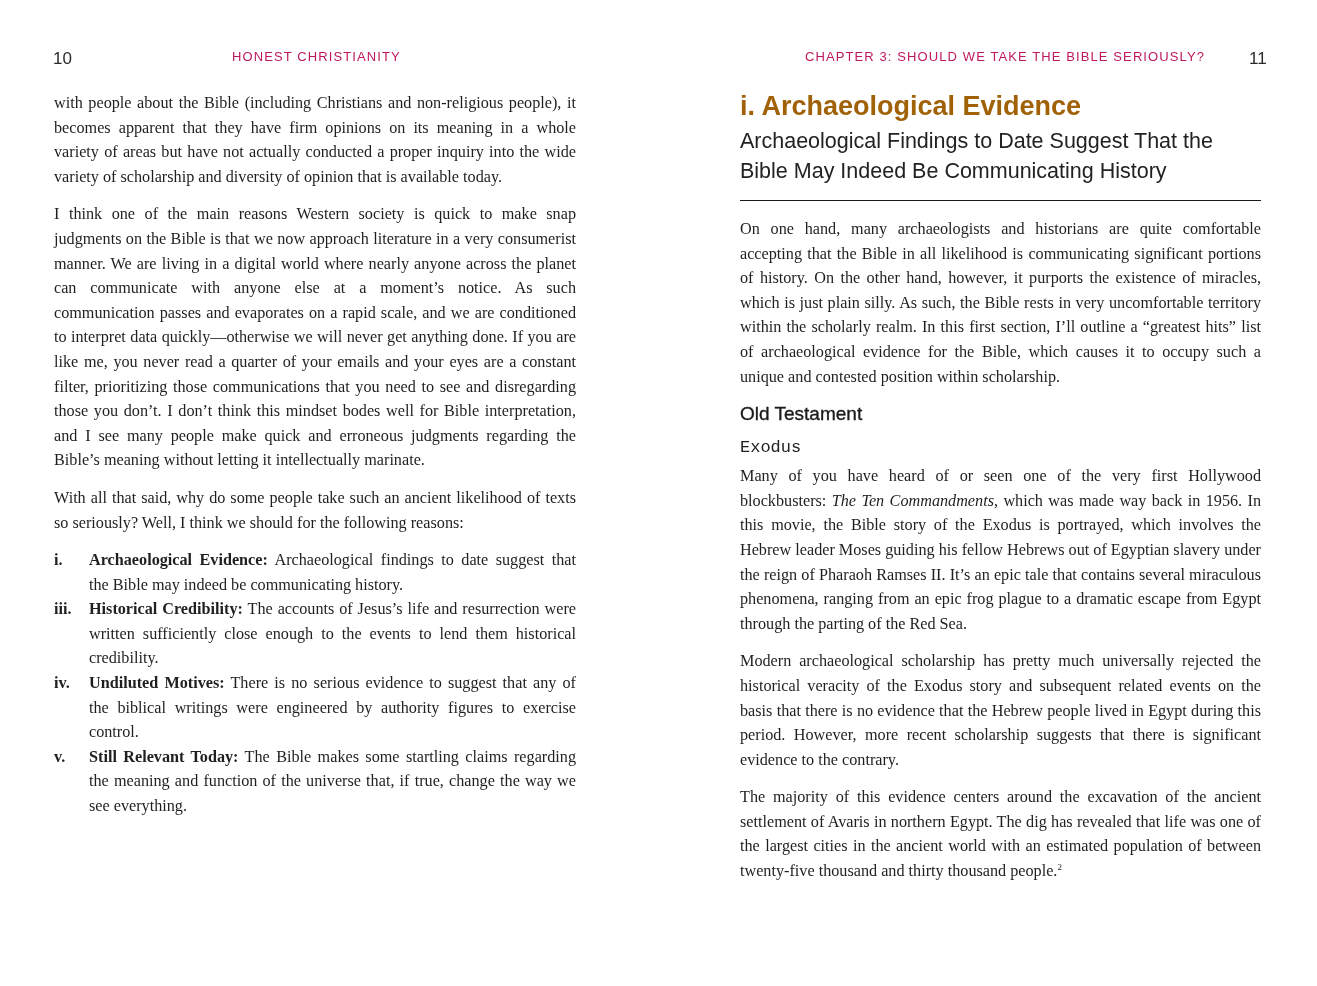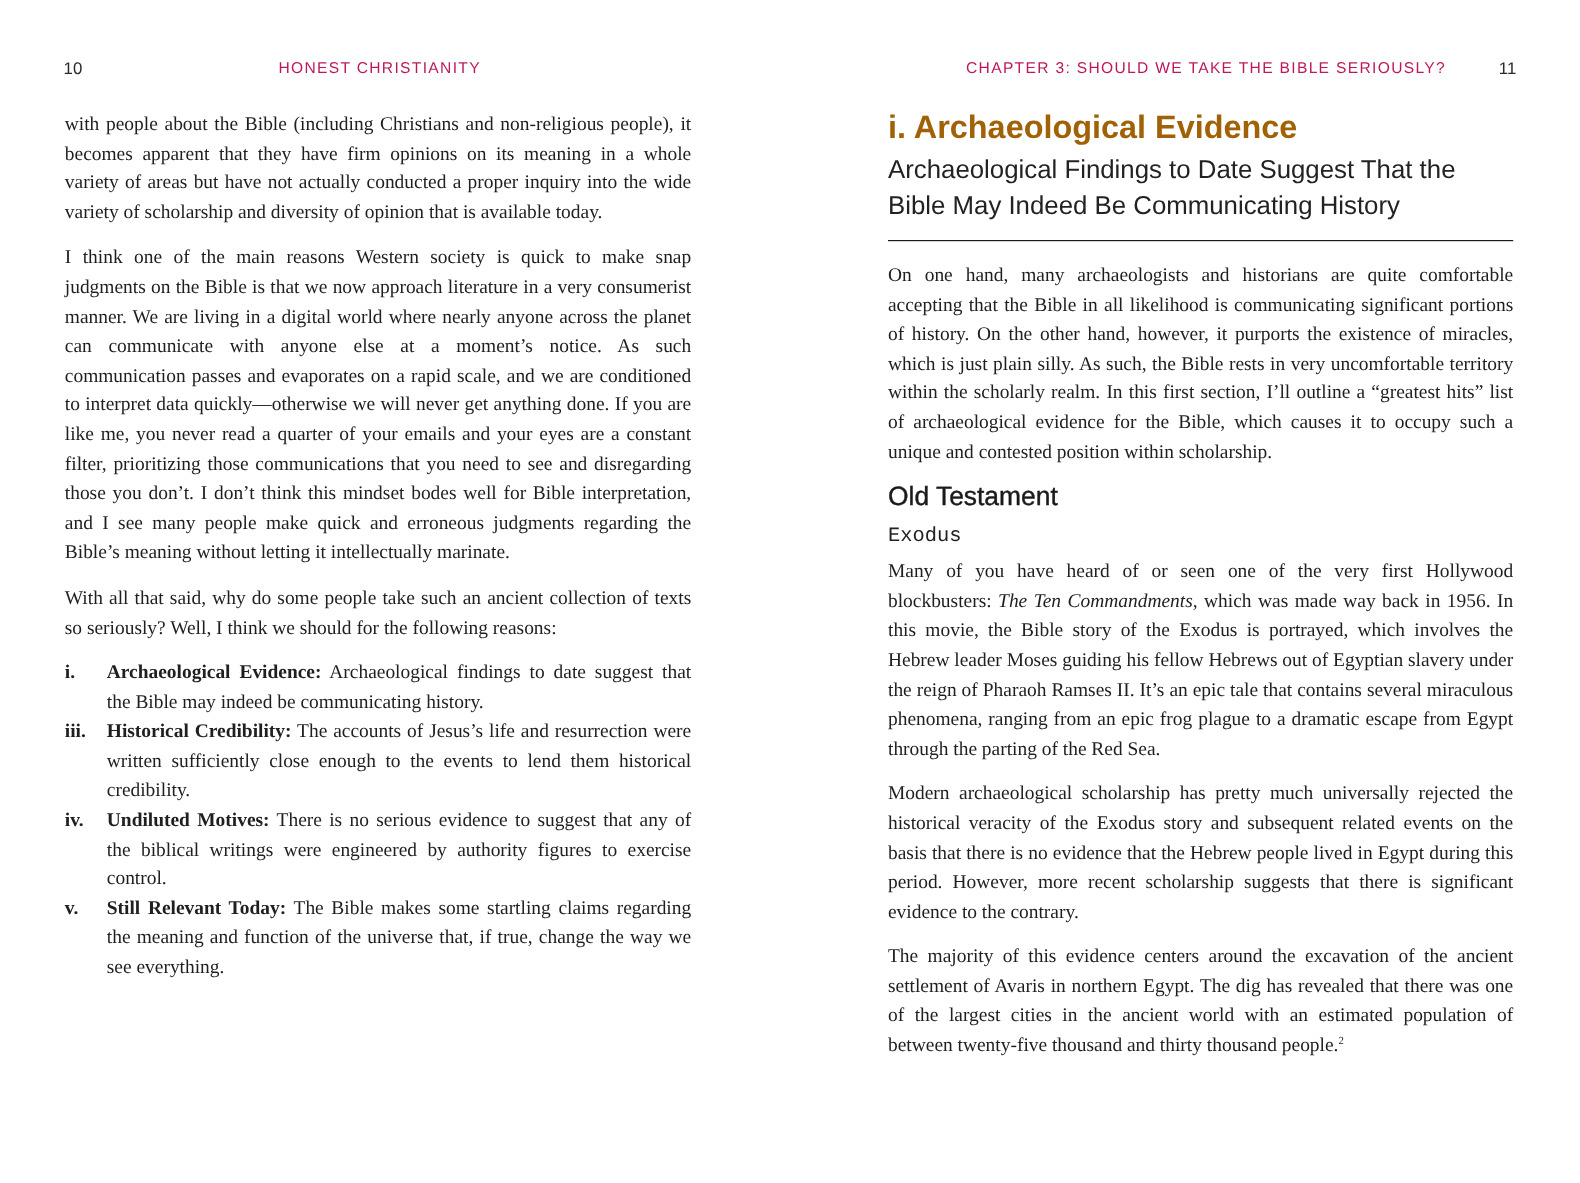--- a/index.html
+++ b/index.html
@@ -13,21 +13,21 @@
   .page-right { left: 658px; width: 659px; }
 
   .running-head {
     position: absolute; top: 49px;
     font-family: "Liberation Sans", "DejaVu Sans", sans-serif;
     font-size: 13px; letter-spacing: 1.1px; color: #be185d; text-transform: uppercase;
   }
   .folio {
     position: absolute; top: 49px;
     font-family: "Liberation Sans", "DejaVu Sans", sans-serif;
-    font-size: 14px; color: #2a2a2a;
+    font-size: 17px; color: #2a2a2a;
   }
 
   .text-block { position: absolute; }
   .page-left .text-block { left: 54px; top: 91px; width: 522px; }
   .page-right .text-block { left: 82px; top: 88px; width: 521px; }
 
   p.body {
     margin: 0 0 13px 0; font-size: 16.2px; line-height: 24.6px;
     text-align: justify; hyphens: auto;
   }
@@ -44,41 +44,41 @@
     margin: 0; font-family: "Liberation Sans", "DejaVu Sans", sans-serif;
     font-weight: bold; font-size: 27px; line-height: 36px; color: #a16207;
   }
   .section-subtitle {
     margin: 2px 0 0 0; font-family: "Liberation Sans", "DejaVu Sans", sans-serif;
     font-size: 21.5px; line-height: 30px; color: #222;
   }
   .rule { height: 0; border-top: 1.5px solid #1a1a1a; margin: 14px 0 16px 0; }
   h2.subhead {
     margin: 12px 0 10px 0; font-family: "Liberation Sans", "DejaVu Sans", sans-serif;
-    font-weight: normal; font-size: 22px; line-height: 24px; color: #1a1a1a;
+    font-weight: normal; font-size: 19px; line-height: 24px; color: #1a1a1a;
     -webkit-text-stroke: 0.35px #1a1a1a;
   }
   h3.subsubhead {
     margin: 0 0 4px 0; font-family: Liberation Mono, monospace;
     font-weight: normal; font-size: 17px; line-height: 24px; color: #222;
   }
   sup.fn { font-size: 9px; vertical-align: 6px; line-height: 0; }
   em { font-style: italic; }
 </style>
 </head>
 <body>
 
 <div class="page page-left">
   <div class="folio" style="left:53px;">10</div>
   <div class="running-head" style="left:232px;">HONEST CHRISTIANITY</div>
 
   <div class="text-block">
     <p class="body">with people about the Bible (including Christians and non-religious people), it becomes apparent that they have firm opinions on its meaning in a whole variety of areas but have not actually conducted a proper inquiry into the wide variety of scholarship and diversity of opinion that is available today.</p>
     <p class="body">I think one of the main reasons Western society is quick to make snap judgments on the Bible is that we now approach literature in a very consumerist manner. We are living in a digital world where nearly anyone across the planet can communicate with anyone else at a moment’s notice. As such communication passes and evaporates on a rapid scale, and we are conditioned to interpret data quickly—otherwise we will never get anything done. If you are like me, you never read a quarter of your emails and your eyes are a constant filter, prioritizing those communications that you need to see and disregarding those you don’t. I don’t think this mindset bodes well for Bible interpretation, and I see many people make quick and erroneous judgments regarding the Bible’s meaning without letting it intellectually marinate.</p>
-    <p class="body">With all that said, why do some people take such an ancient collection of texts so seriously? Well, I think we should for the following reasons:</p>
+    <p class="body">With all that said, why do some people take such an ancient likelihood of texts so seriously? Well, I think we should for the following reasons:</p>
 
     <ol class="reasons">
       <li>
         <span class="num">i.</span><span class="term">Archaeological Evidence:</span><span> Archaeological findings to date suggest that the Bible may indeed be communicating history.</span>
       </li>
       <li>
         <span class="num">iii.</span><span class="term">Historical Credibility:</span><span> The accounts of Jesus’s life and resurrection were written sufficiently close enough to the events to lend them historical credibility.</span>
       </li>
       <li>
         <span class="num">iv.</span><span class="term">Undiluted Motives:</span><span> There is no serious evidence to suggest that any of the biblical writings were engineered by authority figures to exercise control.</span>
@@ -101,15 +101,15 @@
 
     <p class="body">On one hand, many archaeologists and historians are quite comfortable accepting that the Bible in all likelihood is communicating significant portions of history. On the other hand, however, it purports the existence of miracles, which is just plain silly. As such, the Bible rests in very uncomfortable territory within the scholarly realm. In this first section, I’ll outline a “greatest hits” list of archaeological evidence for the Bible, which causes it to occupy such a unique and contested position within scholarship.</p>
 
     <h2 class="subhead">Old Testament</h2>
     <h3 class="subsubhead">Exodus</h3>
 
     <p class="body"><span>Many of you have heard of or seen one of the very first Hollywood blockbusters: </span><em>The Ten Commandments</em><span>, which was made way back in 1956. In this movie, the Bible story of the Exodus is portrayed, which involves the Hebrew leader Moses guiding his fellow Hebrews out of Egyptian slavery under the reign of Pharaoh Ramses II. It’s an epic tale that contains several miraculous phenomena, ranging from an epic frog plague to a dramatic escape from Egypt through the parting of the Red Sea.</span></p>
 
     <p class="body">Modern archaeological scholarship has pretty much universally rejected the historical veracity of the Exodus story and subsequent related events on the basis that there is no evidence that the Hebrew people lived in Egypt during this period. However, more recent scholarship suggests that there is significant evidence to the contrary.</p>
 
-    <p class="body"><span>The majority of this evidence centers around the excavation of the ancient settlement of Avaris in northern Egypt. The dig has revealed that there was one of the largest cities in the ancient world with an estimated population of between twenty-five thousand and thirty thousand people.</span><sup class="fn">2</sup></p>
+    <p class="body"><span>The majority of this evidence centers around the excavation of the ancient settlement of Avaris in northern Egypt. The dig has revealed that life was one of the largest cities in the ancient world with an estimated population of between twenty-five thousand and thirty thousand people.</span><sup class="fn">2</sup></p>
   </div>
 </div>
 
 </body></html>

